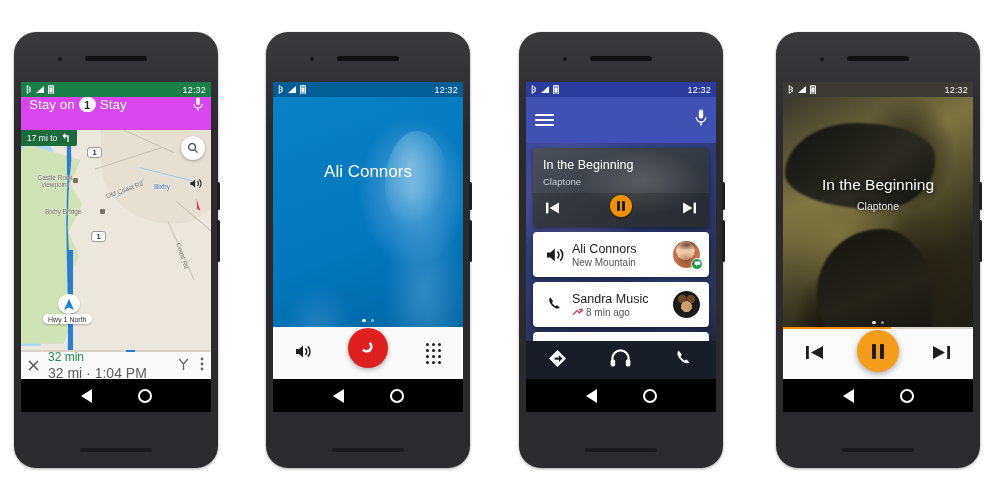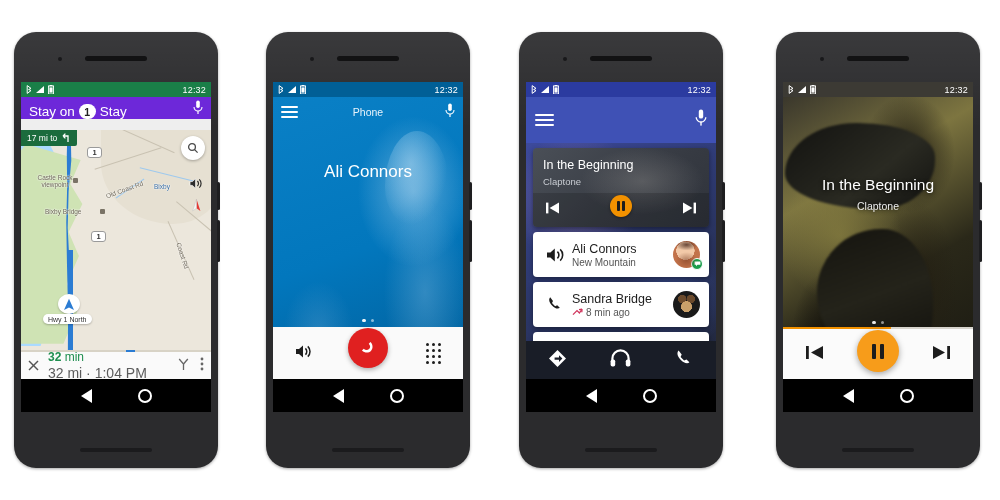--- a/index.html
+++ b/index.html
@@ -68,22 +68,22 @@
     border-right: 11px solid #fff;
   }
   .nav-home {
     width: 14px; height: 14px; border: 2px solid #fff; border-radius: 50%;
   }
 
   
   .nav-screen { position:absolute; inset:0; background:#eee; }
   .nav-status { background: #1a7f48; }
   .nav-header {
-    height: 22px; background: #6d28d9; color:#fff;
-    display:flex; align-items:flex-end; padding: 0 8px;
+    height: 33px; background: #d946ef; color:#fff;
+    display:flex; align-items:flex-start; padding: 0 8px;
   }
   .nav-instr { font-size: 13.5px; display:flex; align-items:center; gap:4px; white-space:nowrap;}
   .shield {
     display:inline-flex; align-items:center; justify-content:center;
     min-width: 17px; height: 15px; padding: 0 3px;
     background:#fff; color:#222; border-radius: 9px;
     font-size: 10.5px; font-weight: bold;
   }
   .hdr-mic { margin-left:auto; }
 
@@ -156,21 +156,21 @@
     background:#fff; border-radius:8px; padding:1.5px 5px;
     font-size:7px; color:#333; box-shadow:0 1px 2px rgba(0,0,0,.25);
     white-space:nowrap;
   }
   .nav-footer {
     position:absolute; left:0; right:0; bottom:33px; height:27px;
     background:#fafafa; display:flex; align-items:center; padding:0 7px;
   }
   .nf-eta { margin-left:9px; }
   .nf-eta .big { font-size:12px; color:#1e8e4f; }
-  .nf-eta .big b { font-weight:bold;text-align:center; }
+  .nf-eta .big b { font-weight:normal;text-align:center; }
   .nf-eta .sub { font-size:14px; color:#5c5c5c; margin-top:1px; }
   .nf-right { margin-left:auto; display:flex; align-items:center; gap:11px; }
   .progress-strip { position:absolute; left:0; right:0; bottom:60px; height:2px; background:#d8d3c6; }
   .progress-strip i { position:absolute; left:55%; top:0; width:9px; height:2px; background:#2b7cd3; }
 
   
   .call-screen { position:absolute; inset:0; background:#0277bd; }
   .call-status { background:#015f96; }
   .call-photo {
     position:absolute; left:0; right:0; top:15px; bottom:0;
@@ -542,35 +542,20 @@
               </svg>
             <svg width="6" height="9" viewBox="0 0 6 9">
               <rect x="1.6" y="0" width="2.8" height="1" fill="#fff"></rect>
               <rect x="0.4" y="1" width="5.2" height="8" fill="none" stroke="#fff" stroke-width="1"></rect>
               <rect x="1.4" y="2.4" width="3.2" height="5.2" fill="#fff"></rect>
             </svg>
           </span>
           <span class="sb-time">12:32</span>
         </div>
 
-        <div class="call-appbar">
-          <span class="hamburger">
-              <i></i>
-              <i></i>
-              <i></i>
-            </span>
-          <span class="call-title">Phone</span>
-          <span class="call-mic">
-            <svg width="10" height="15" viewBox="0 0 10 15">
-              <rect x="3.2" y="0.5" width="3.6" height="7.6" rx="1.8" fill="#fff"></rect>
-              <path d="M1 7 a4 4 0 0 0 8 0" fill="none" stroke="#fff" stroke-width="1.1"></path>
-              <rect x="4.4" y="11" width="1.2" height="3" fill="#fff"></rect>
-            </svg>
-          </span>
-        </div>
 
         <div class="call-name">Ali Connors</div>
 
         <div class="pagedots" style="bottom:90px">
           <i></i>
           <i class="dim"></i>
         </div>
 
         <div class="call-bar">
           <span>
@@ -707,21 +692,21 @@
             </span>
           </div>
 
           <div class="n-card">
             <span class="n-ic">
               <svg width="17" height="17" viewBox="0 0 17 17">
                 <path d="M3.2 1.2 c-1.6 1.6-1.4 4.6 1.6 8 s6.4 4.1 8 2.6 l-2.6-2.6 -2.1 1 -3.1-3.1 1-2.1 Z" fill="#1d1d1d"></path>
               </svg>
             </span>
             <span class="n-txt">
-              <span class="n-name" style="display:block">Sandra Bridge</span>
+              <span class="n-name" style="display:block">Sandra Music</span>
               <span class="n-sub">
                 <svg width="11" height="8" viewBox="0 0 11 8">
                   <path d="M1 6.6 L5 2.6 L7.4 5 L10 1.2" fill="none" stroke="#d0345c" stroke-width="1.3"></path>
                   <path d="M10 1.2 L7 1.6 M10 1.2 L9.8 4.2" fill="none" stroke="#d0345c" stroke-width="1.3"></path>
                 </svg>
                 <span>8 min ago</span>
               </span>
             </span>
             <span class="avatar av-sandra"></span>
           </div>

